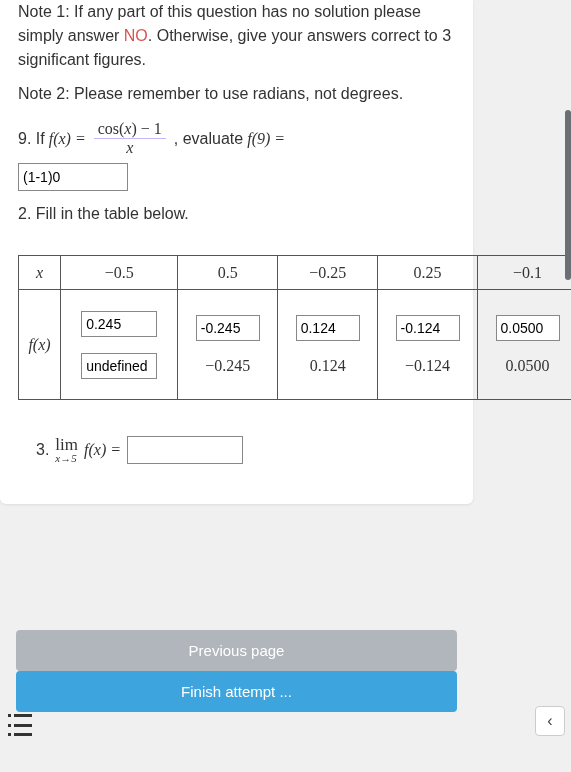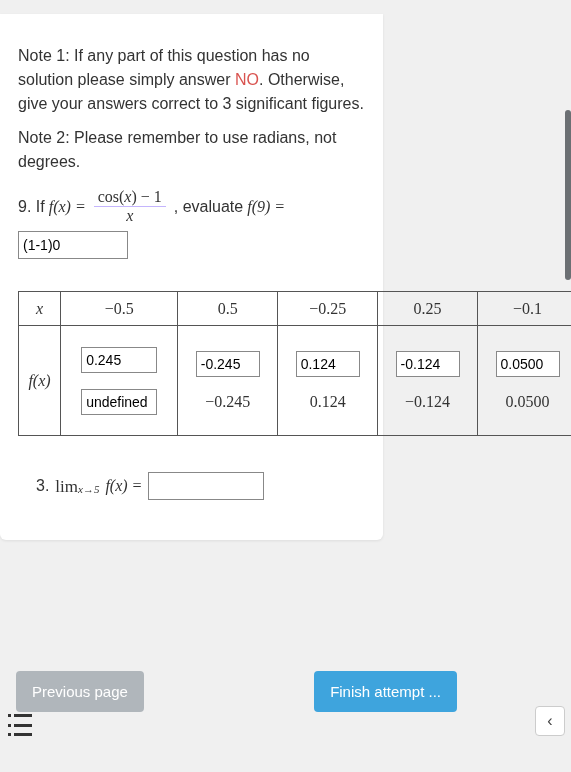--- a/index.html
+++ b/index.html
@@ -6,23 +6,23 @@
   body {
     font-family: Arial, Helvetica, sans-serif;
     background: #f0f0f0;
     width: 571px;
     height: 772px;
     position: relative;
     color: #333;
   }
   .card {
     background: #fff;
-    margin: 14px 0 0 0;
-    padding: 30px 18px 40px 18px;
-    width: 383px;
+    margin: 0 0 0 0;
+    padding: 0 18px 40px 18px;
+    width: 473px;
     border-radius: 0 0 6px 6px;
     box-shadow: 0 1px 3px rgba(0,0,0,0.08);
   }
   .note { font-size: 16px; line-height: 1.5; margin-bottom: 10px; }
   .no-red { color: #d9534f; }
   .q-line { font-size: 16px; margin-top: 14px; display: flex; align-items: center; flex-wrap: wrap; gap: 4px; }
   .math-i { font-family: 'Times New Roman', serif; font-style: italic; }
   .math-r { font-family: 'Times New Roman', serif; }
   .frac {
     display: inline-flex;
@@ -72,42 +72,43 @@
     text-align: left;
     height: 26px;
   }
   .cell-in.w1 { width: 76px; }
   .cell-in.w2 { width: 64px; }
   .static-val { font-family: 'Times New Roman', serif; font-size: 16px; }
 
   .q3 { font-size: 16px; margin-top: 36px; display: flex; align-items: center; gap: 6px; padding-left: 18px; }
   .lim {
     display: inline-flex;
-    flex-direction: row;
-    align-items: flex-end;
+    flex-direction: column;
+    align-items: flex-start;
     font-family: 'Times New Roman', serif;
     line-height: 1;
   }
   .lim .top { font-size: 17px; }
   .lim .bot { font-size: 11px; }
   .ans-q3 {
     width: 116px;
     height: 30px;
     border: 2px solid #e6a13a;
     background: #fff;
   }
 
   .nav-row {
     position: absolute;
     bottom: 60px;
     left: 0;
     width: 473px;
     display: flex;
     justify-content: space-between;
     padding: 0 16px;
+    flex-direction: column;
   }
   .btn {
     border: none;
     border-radius: 4px;
     padding: 12px 16px;
     font-size: 15px;
     cursor: pointer;
     color: #fff;
   }
   .btn-prev { background: #b0b6bb; }
@@ -178,20 +179,21 @@
       <span class="num">
         <span class="math-r">cos(</span><span class="math-i">x</span><span class="math-r">) − 1</span>
       </span>
       <span class="den">x</span>
     </span>
     <span>, evaluate </span>
     <span class="math-i">f(9) =</span>
   </div>
   <input class="ans ans-q1" value="(1-1)0" style="">
 
+  <p class="q2">2. Fill in the table below.</p>
 
   <div class="table-wrap">
     <table class="data">
       <tbody>
           <tr class="hdr">
         <td style="width:42px"><span class="math-i">x</span></td>
         <td>−0.5</td>
         <td>0.5</td>
         <td>−0.25</td>
         <td>0.25</td>

